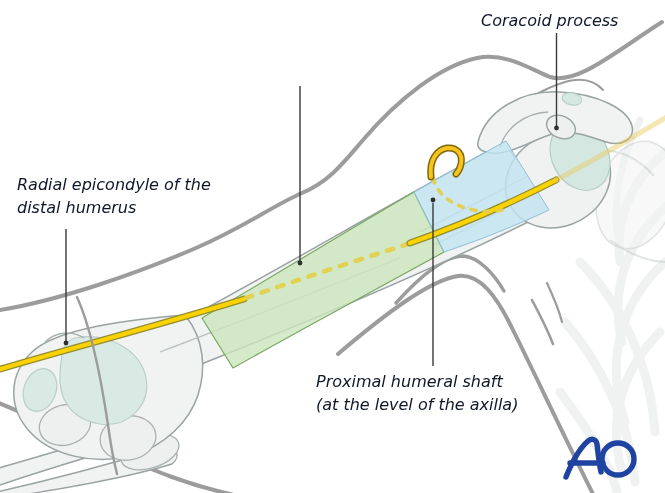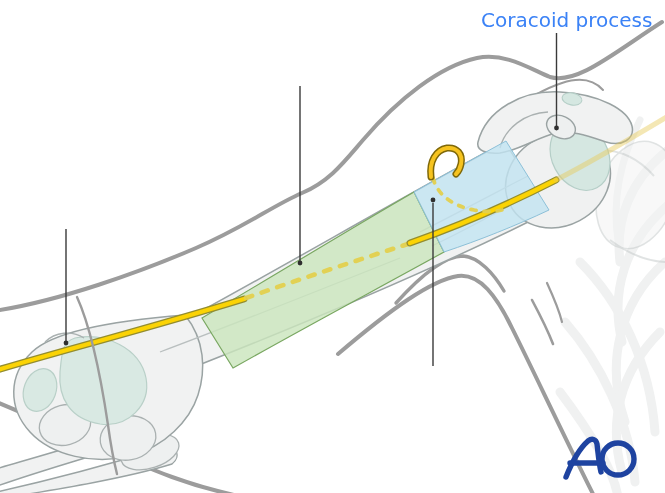--- a/index.html
+++ b/index.html
@@ -1,19 +1,19 @@
 <!DOCTYPE html>
 <html><head>
 <meta charset="utf-8">
 <style>
   html,body{margin:0;padding:0;background:#fff;}
   .stage{position:relative;width:665px;height:493px;background:#ffffff;overflow:hidden;
          font-family:"DejaVu Sans","Liberation Sans",sans-serif;}
   .art{position:absolute;left:0;top:0;}
-  .label{position:absolute;font-size:20px;line-height:23px;color:#3b82f6;white-space:nowrap;}
+  .label{position:absolute;font-size:16px;line-height:23px;color:#0f172a;white-space:nowrap;font-style:italic;}
 </style>
 </head>
 <body>
 
 <div class="stage">
 
   <svg class="art" width="665" height="493" viewBox="0 0 665 493">
     <title>humerus-radial-nerve-overview</title>
 
     <g fill="none" stroke="#f0f1f1" stroke-width="9" stroke-linecap="round">
@@ -107,15 +107,23 @@
       <path d="M570,463 L603,463"></path>
       <circle cx="618" cy="459" r="16"></circle>
     </g>
   </svg>
 
   <div class="label" style="left:481px;top:9px">
     <span>Coracoid process</span>
   </div>
 
 
+  <div class="label" style="left:17px;top:173px">
+    <span>Radial epicondyle of the</span><br>
+    <span>distal humerus</span>
+  </div>
 
+  <div class="label" style="left:316px;top:370px">
+    <span>Proximal humeral shaft</span><br>
+    <span>(at the level of the axilla)</span>
+  </div>
 
 </div>
 
 </body></html>

